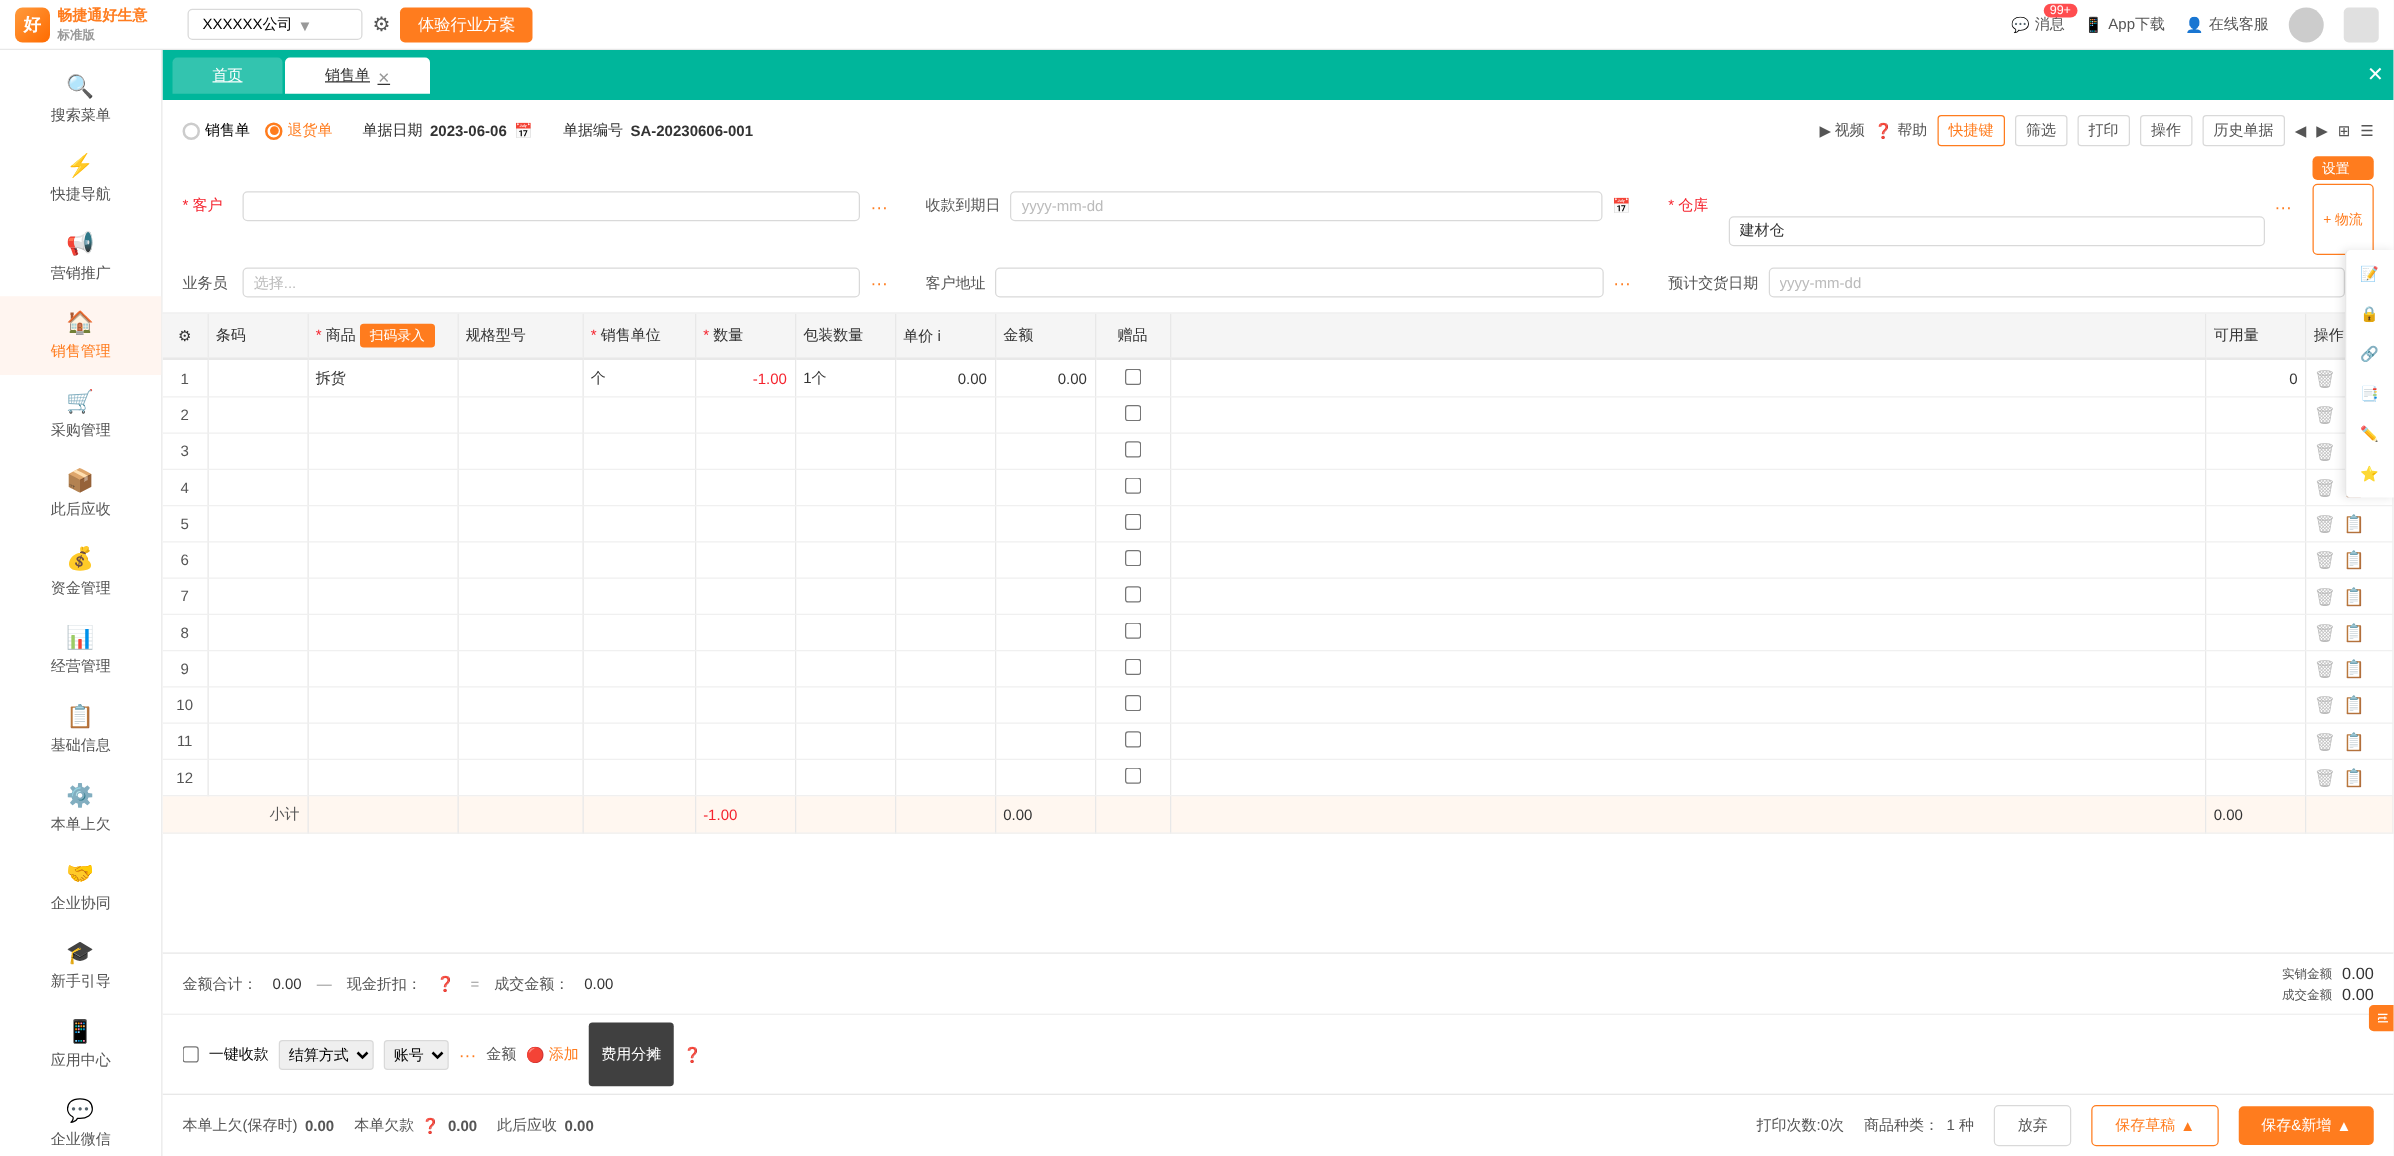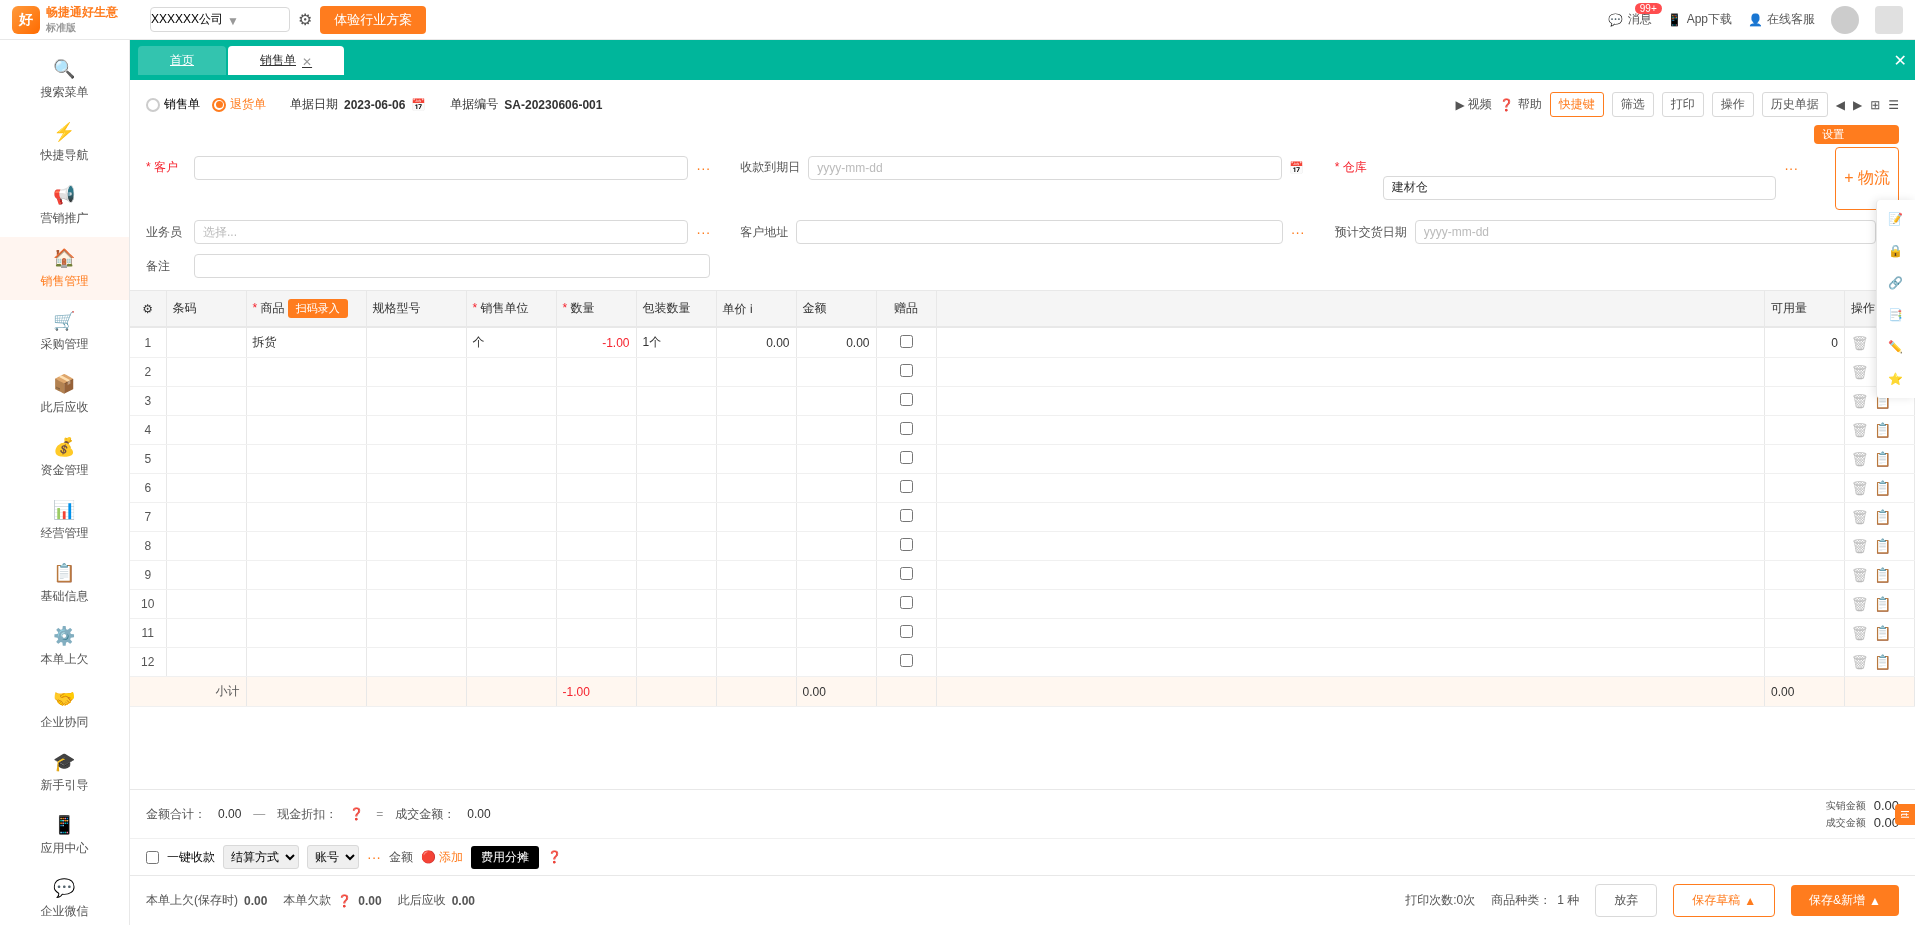--- a/index.html
+++ b/index.html
@@ -2,21 +2,21 @@
 <html><head>
   <meta charset="utf-8">
   <style>
     * { box-sizing: border-box; margin: 0; padding: 0; font-family: 'Microsoft YaHei', Arial, sans-serif; font-size: 12px; }
     body { background: #f0f2f5; overflow: hidden; width: 1915px; height: 925px; }
 
     
     .top-bar { height: 40px; background: #fff; display: flex; align-items: center; padding: 0 12px; border-bottom: 1px solid #e8e8e8; gap: 8px; }
     .logo-area { display: flex; align-items: center; gap: 6px; color: #ff7c1e; font-weight: bold; font-size: 13px; min-width: 130px; }
     .logo-icon { width: 28px; height: 28px; background: linear-gradient(135deg, #ff9a3c, #ff6b00); border-radius: 6px; display: flex; align-items: center; justify-content: center; color: #fff; font-size: 14px; }
-    .company-select { display: flex; align-items: flex-end; background: #fff; border: 1px solid #d9d9d9; border-radius: 4px; padding: 3px 0; cursor: pointer; gap: 4px; min-width: 140px; }
+    .company-select { display: flex; align-items: flex-end; background: #fff; border: 1px solid #d9d9d9; border-radius: 4px; padding: 3px 11px; cursor: pointer; gap: 4px; min-width: 140px; }
     .top-btn-trial { background: #ff7c1e; color: #fff; border: none; border-radius: 4px; padding: 5px 14px; cursor: pointer; font-size: 13px; }
     .top-right { margin-left: auto; display: flex; align-items: center; gap: 16px; color: #555; }
     .top-right-item { display: flex; align-items: center; gap: 4px; cursor: pointer; position: relative; }
     .badge { background: #ff4d4f; color: #fff; border-radius: 10px; padding: 0 5px; font-size: 10px; position: absolute; top: -8px; right: -10px; }
     .avatar { width: 28px; height: 28px; background: #ccc; border-radius: 50%; }
 
     
     .main-layout { display: flex; height: 885px; }
 
     
@@ -78,21 +78,21 @@
     .summary-row { display: flex; align-items: center; gap: 12px; }
     .summary-label { color: #555; }
     .summary-value { color: #333; font-weight: 500; }
     .dash { color: #999; }
     .equal { color: #999; }
 
     
     .payment-row { display: flex; align-items: center; gap: 8px; padding: 6px 16px; background: #fff; border-top: 1px solid #f0f0f0; }
     .payment-checkbox { cursor: pointer; }
     .add-btn { color: #ff7c1e; cursor: pointer; display: flex; align-items: center; gap: 3px; }
-    .fee-tab { background: #000000; color: #fff; border: none; border-radius: 3px; padding: 3px 10px; cursor: pointer; }
+    .fee-tab { background: #404040; color: #fff; border: none; border-radius: 3px; padding: 17px 10px; cursor: pointer; }
 
     
     .footer-bar { height: 50px; background: #fff; border-top: 1px solid #e8e8e8; display: flex; align-items: center; padding: 0 16px; gap: 16px; }
     .footer-info { display: flex; align-items: center; gap: 6px; color: #555; }
     .footer-amount-row { display: flex; gap: 8px; align-items: center; }
     .footer-amount-label { color: #555; font-size: 10px; }
     .footer-amount-value { color: #333; font-size: 13px; font-weight: 500; }
     .btn-discard { background: #fff; border: 1px solid #d9d9d9; border-radius: 4px; padding: 7px 18px; cursor: pointer; color: #555; }
     .btn-save-draft { background: #fff; border: 1px solid #ff7c1e; border-radius: 4px; padding: 7px 18px; cursor: pointer; color: #ff7c1e; display: flex; align-items: center; gap: 4px; }
     .btn-save-new { background: #ff7c1e; border: none; border-radius: 4px; padding: 7px 18px; cursor: pointer; color: #fff; display: flex; align-items: center; gap: 4px; }
@@ -263,44 +263,40 @@
             <span class="form-label optional">收款到期日</span>
             <input class="form-input" type="text" placeholder="yyyy-mm-dd" style="flex: 1 1 0%;">
             <span class="cal-icon">📅</span>
           </div>
           <div class="form-row">
             <span class="form-label">* 仓库</span>
             <input class="form-input" type="text" style="flex: 1 1 0%; margin-top: 40px;" value="建材仓">
             <span class="dots-btn">···</span>
             <div style="display:flex;flex-direction:column;gap:3px;margin-left:8px;">
               <button class="settings-btn" style="font-size:11px;padding:2px 8px;">设置</button>
-              <button class="logistics-btn" style="font-size:16px;padding:20px 8px;margin-left:21px;">+ 物流</button>
+              <button class="logistics-btn" style="font-size:11px;padding:20px 8px;">+ 物流</button>
             </div>
           </div>
 
           <div class="form-row">
             <span class="form-label optional">业务员</span>
             <input class="form-input" type="text" placeholder="选择..." style="flex: 1 1 0%;">
             <span class="dots-btn">···</span>
           </div>
           <div class="form-row">
             <span class="form-label optional">客户地址</span>
             <input class="form-input" type="text" style="flex: 1 1 0%;">
             <span class="dots-btn">···</span>
           </div>
           <div class="form-row">
             <span class="form-label optional">预计交货日期</span>
             <input class="form-input" type="text" placeholder="yyyy-mm-dd" style="flex: 1 1 0%;">
             <span class="cal-icon">📅</span>
           </div>
 
-          <div class="form-row">
-            <span class="form-label optional">备注</span>
-            <input class="form-input" type="text" style="flex: 1 1 0%;">
-          </div>
         </div>
       </div>
     </div>
 
     <div class="table-area">
       <table>
         <thead>
           <tr>
             <th style="width:36px;text-align:center;">⚙</th>
             <th style="width:80px;">条码</th>

